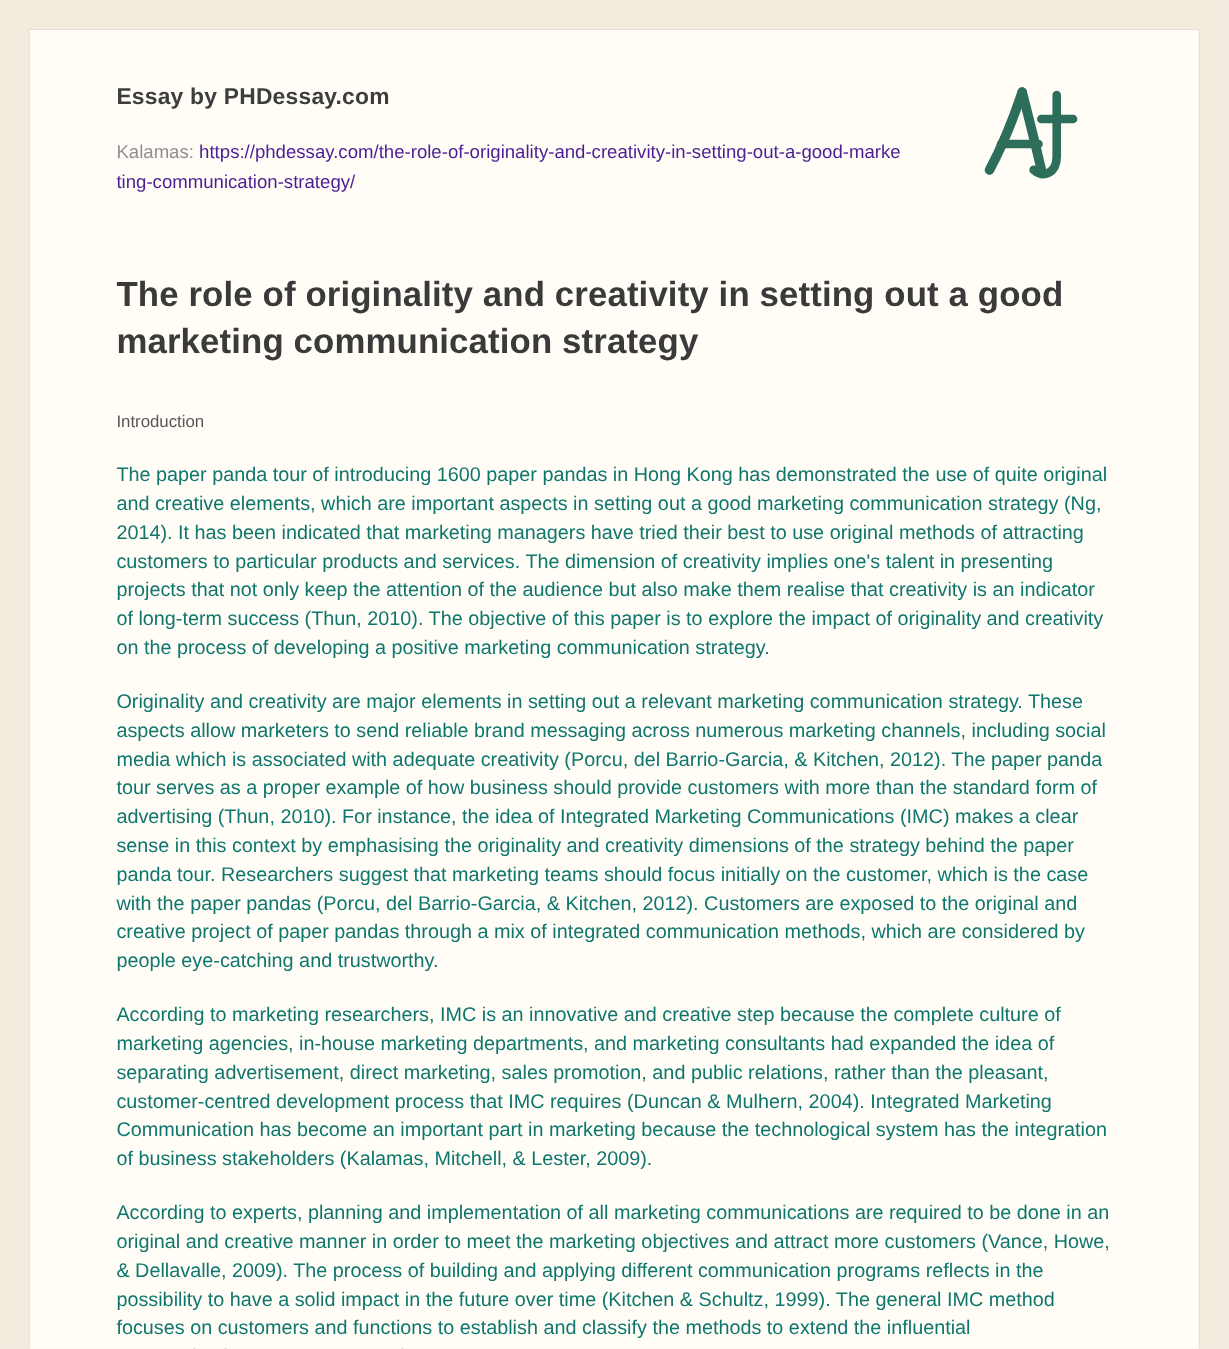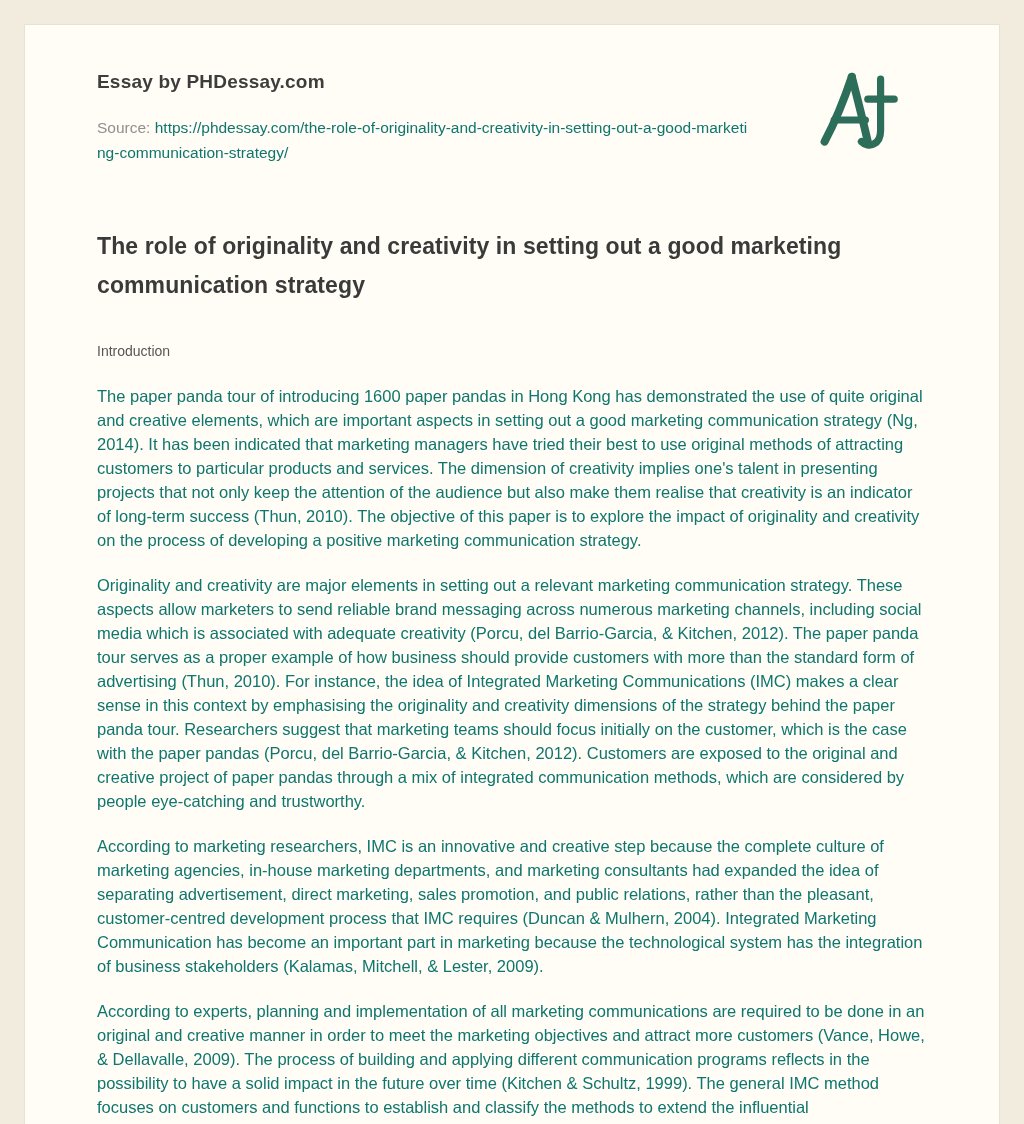--- a/index.html
+++ b/index.html
@@ -41,34 +41,34 @@
   }
   .source {
     margin-top: 22px;
     max-width: 655px;
     font-size: 15.5px;
     line-height: 25px;
     color: #8f8f8f;
     word-break: break-all;
   }
   .source a {
-    color: #0f766e;
+    color: #4c1d95;
     text-decoration: none;
   }
   .logo {
     width: 80px;
     height: 86px;
     flex-shrink: 0;
     margin-right: 28px;
     margin-top: 2px;
   }
   h1.title {
     margin-top: 62px;
     max-width: 850px;
-    font-size: 23px;
+    font-size: 29px;
     line-height: 39px;
     font-weight: bold;
     color: #3a3a3a;
     letter-spacing: 0.1px;
   }
   .intro-heading {
     margin-top: 34px;
     font-size: 14px;
     line-height: 24px;
     color: #565656;
@@ -85,21 +85,21 @@
 <body>
 
 <div class="page">
   <div class="card">
     <div class="inner">
 
       <div class="top-row">
         <div class="top-left">
           <div class="brand-line">Essay by PHDessay.com</div>
           <div class="source">
-            <span>Source: </span><a href="#">https://phdessay.com/the-role-of-originality-and-creativity-in-setting-out-a-good-marketing-communication-strategy/</a>
+            <span>Kalamas: </span><a href="#">https://phdessay.com/the-role-of-originality-and-creativity-in-setting-out-a-good-marketing-communication-strategy/</a>
           </div>
         </div>
 
         <div class="logo">
           <svg width="80" height="86" viewBox="0 0 100 106" xmlns="http://www.w3.org/2000/svg" aria-hidden="true">
             <g fill="none" stroke="#2d6e5a" stroke-linecap="round">
               <path d="M7 90 C22 62 32 36 41 9" stroke-width="10"></path>
               <path d="M41 9 C49 40 55 64 61 90" stroke-width="10"></path>
               <path d="M19 63 L58 63" stroke-width="9"></path>
               <path d="M77 12 L77 76 C77 94 62 99 53 90" stroke-width="9"></path>

